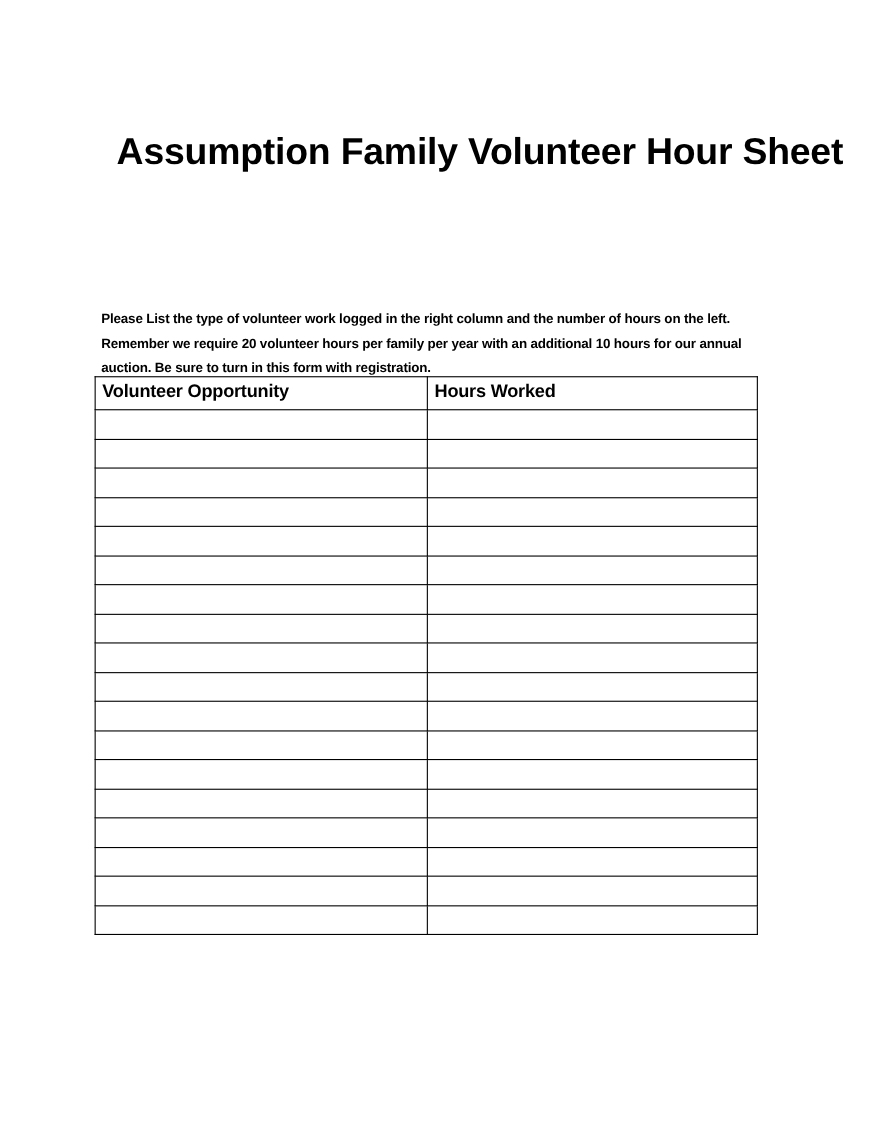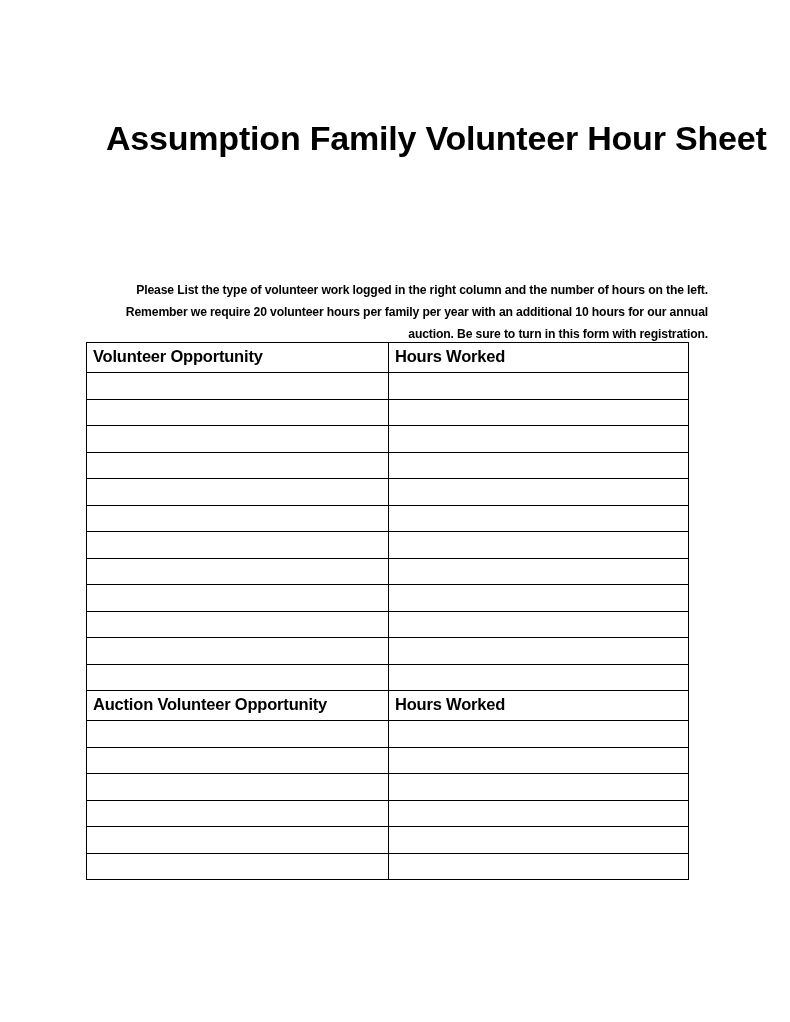--- a/index.html
+++ b/index.html
@@ -55,28 +55,28 @@
   .family-blank {
     flex: 0 0 375px;
     height: 0;
     border-bottom: 3px solid #000;
     margin-bottom: 2px;
   }
 
   
   .instructions {
     position: absolute;
-    left: 106px;
+    left: 92px;
     top: 268px;
     width: 602px;
     font-size: 12.2px;
     font-weight: bold;
     line-height: 1.78;
     letter-spacing: -0.15px;
-    text-align: right;
+    text-align: left;
   }
 
   
   .sheet-table {
     position: absolute;
     left: 86px;
     top: 342px;
     width: 602px;
     border-collapse: collapse;
     table-layout: fixed;
@@ -178,24 +178,20 @@
         </tr>
         <tr>
           <td class="blank"></td>
           <td class="blank"></td>
         </tr>
         <tr>
           <td class="blank"></td>
           <td class="blank"></td>
         </tr>
         <tr>
-          <td class="hdr">Auction Volunteer Opportunity</td>
-          <td class="hdr">Hours Worked</td>
-        </tr>
-        <tr>
           <td class="blank"></td>
           <td class="blank"></td>
         </tr>
         <tr>
           <td class="blank"></td>
           <td class="blank"></td>
         </tr>
         <tr>
           <td class="blank"></td>
           <td class="blank"></td>

